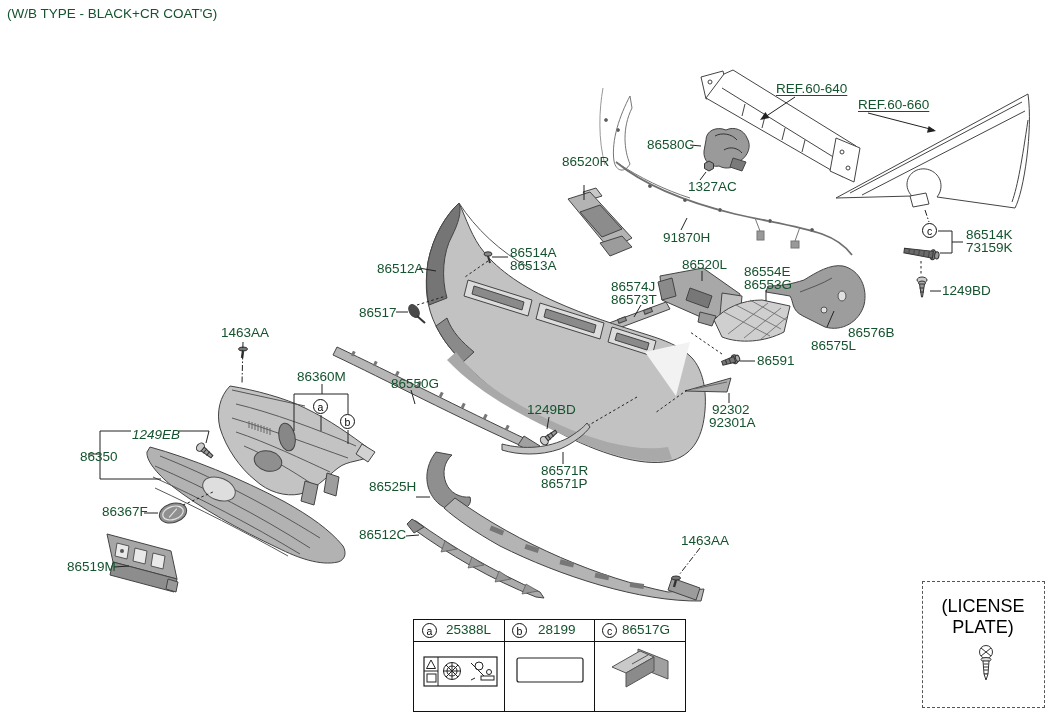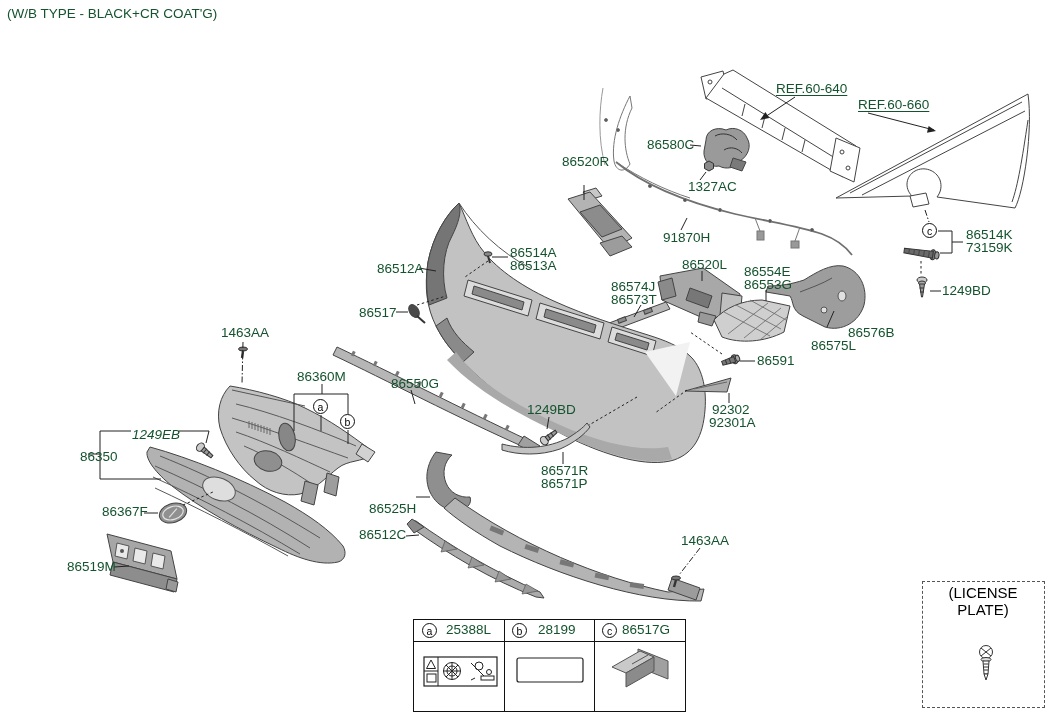--- a/index.html
+++ b/index.html
@@ -8,21 +8,21 @@
   #art{position:absolute;left:0;top:0;z-index:1;}
   .lbl{position:absolute;z-index:3;font-size:13.5px;line-height:1.05;white-space:nowrap;color:#14532d;}
   .ref{text-decoration:underline;text-underline-offset:2px;}
   .cmark{position:absolute;z-index:3;width:13px;height:13px;border:1.4px solid #111;border-radius:50%;
          background:#fff;font-size:10.5px;display:flex;align-items:center;justify-content:center;}
   .box{position:absolute;z-index:2;background:transparent;}
   #legend{left:413px;top:619px;width:271px;height:91px;border:1.6px solid #111;}
   #legend .vline{position:absolute;top:0;bottom:0;width:0;border-left:1.4px solid #111;}
   #legend .hline{position:absolute;left:0;right:0;top:21px;height:0;border-top:1.4px solid #111;}
   #lp-outer{left:922px;top:581px;width:121px;height:125px;border:1.6px dashed #555;}
-  #lp-title{left:923px;top:584px;width:120px;text-align:center;font-size:15px;z-index:3;position:absolute;}
+  #lp-title{left:923px;top:596px;width:120px;text-align:center;font-size:18px;z-index:3;position:absolute;}
   #lp-inner{left:940px;top:607px;width:89px;height:92px;border:1.4px solid #222;}
   #lp-inner .hd{position:absolute;left:0;right:0;top:0;height:19px;border-bottom:1.4px solid #222;
                 display:flex;align-items:center;justify-content:center;font-size:13px;}
 </style>
 </head>
 <body>
 
 <div id="stage">
 
 <svg id="art" width="1063" height="727" viewBox="0 0 1063 727">
@@ -408,21 +408,21 @@
 <div class="lbl" style="left:297px;top:370px;">86360M</div>
 <div class="lbl" style="left:391px;top:377px;">86550G</div>
 <div class="lbl" style="left:527px;top:403px;">1249BD</div>
 <div class="lbl" style="left:712px;top:403px;">92302</div>
 <div class="lbl" style="left:709px;top:416px;">92301A</div>
 <div class="lbl" style="left:132px;top:428px;font-style:italic;">1249EB</div>
 <div class="lbl" style="left:51px;top:450px;margin-left:29px;">86350</div>
 <div class="lbl" style="left:541px;top:464px;">86571R</div>
 <div class="lbl" style="left:541px;top:477px;">86571P</div>
 <div class="lbl" style="left:102px;top:505px;">86367F</div>
-<div class="lbl" style="left:369px;top:502px;text-align:right;">86525H</div>
+<div class="lbl" style="left:369px;top:480px;text-align:right;">86525H</div>
 <div class="lbl" style="left:359px;top:528px;">86512C</div>
 <div class="lbl" style="left:67px;top:560px;">86519M</div>
 <div class="lbl" style="left:681px;top:534px;">1463AA</div>
 
 <div class="cmark" style="left:313px;top:399px;">a</div>
 <div class="cmark" style="left:340px;top:414px;">b</div>
 <div class="cmark" style="left:922px;top:223px;">c</div>
 
 <div class="box" id="legend">
   <div class="vline" style="left:90px;"></div>

